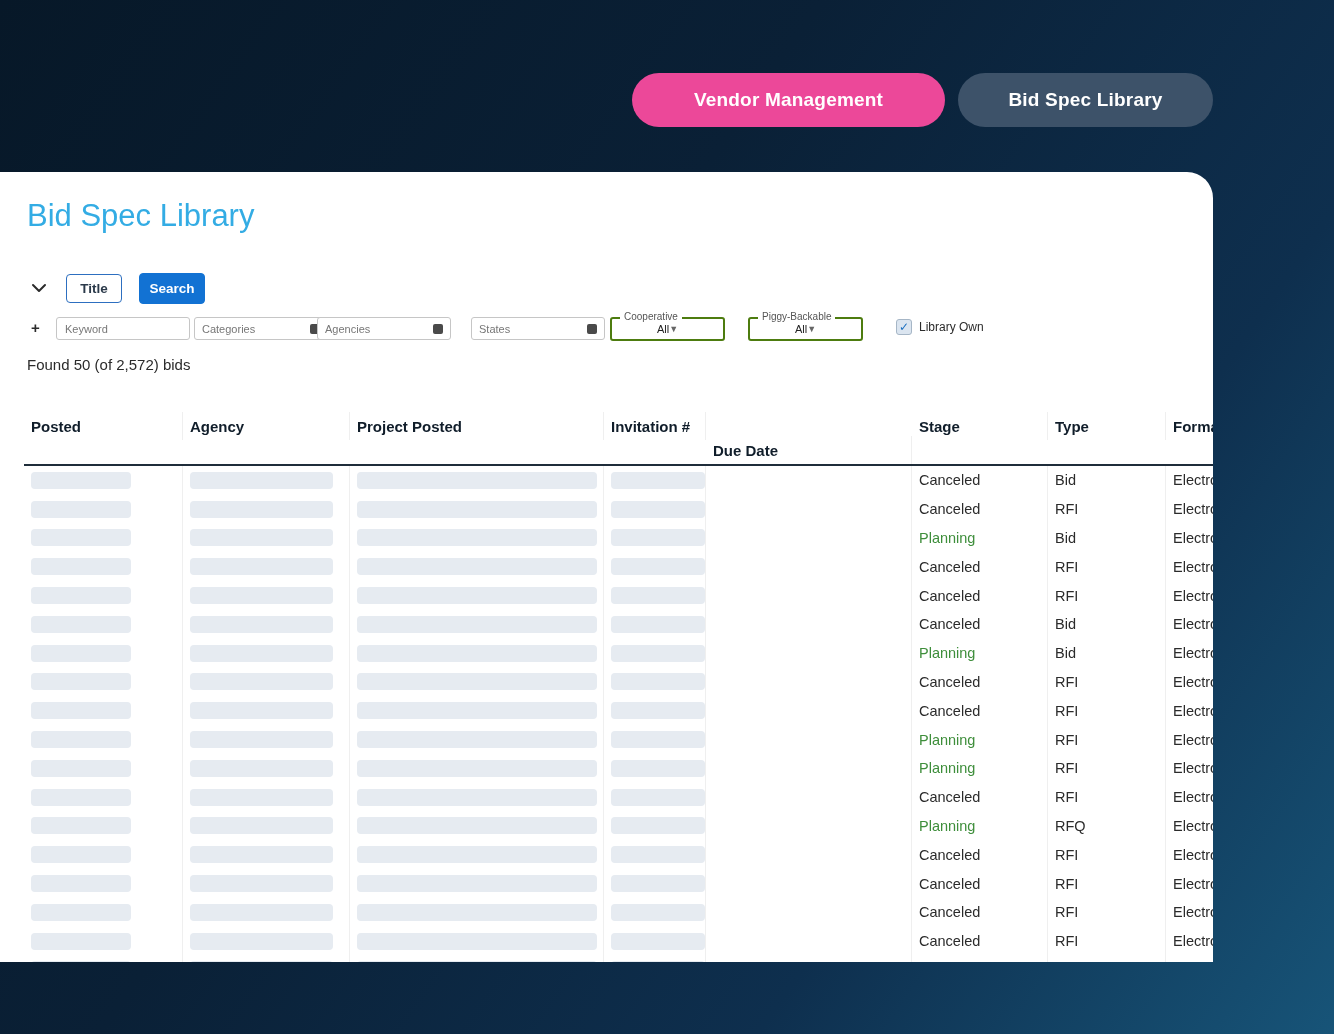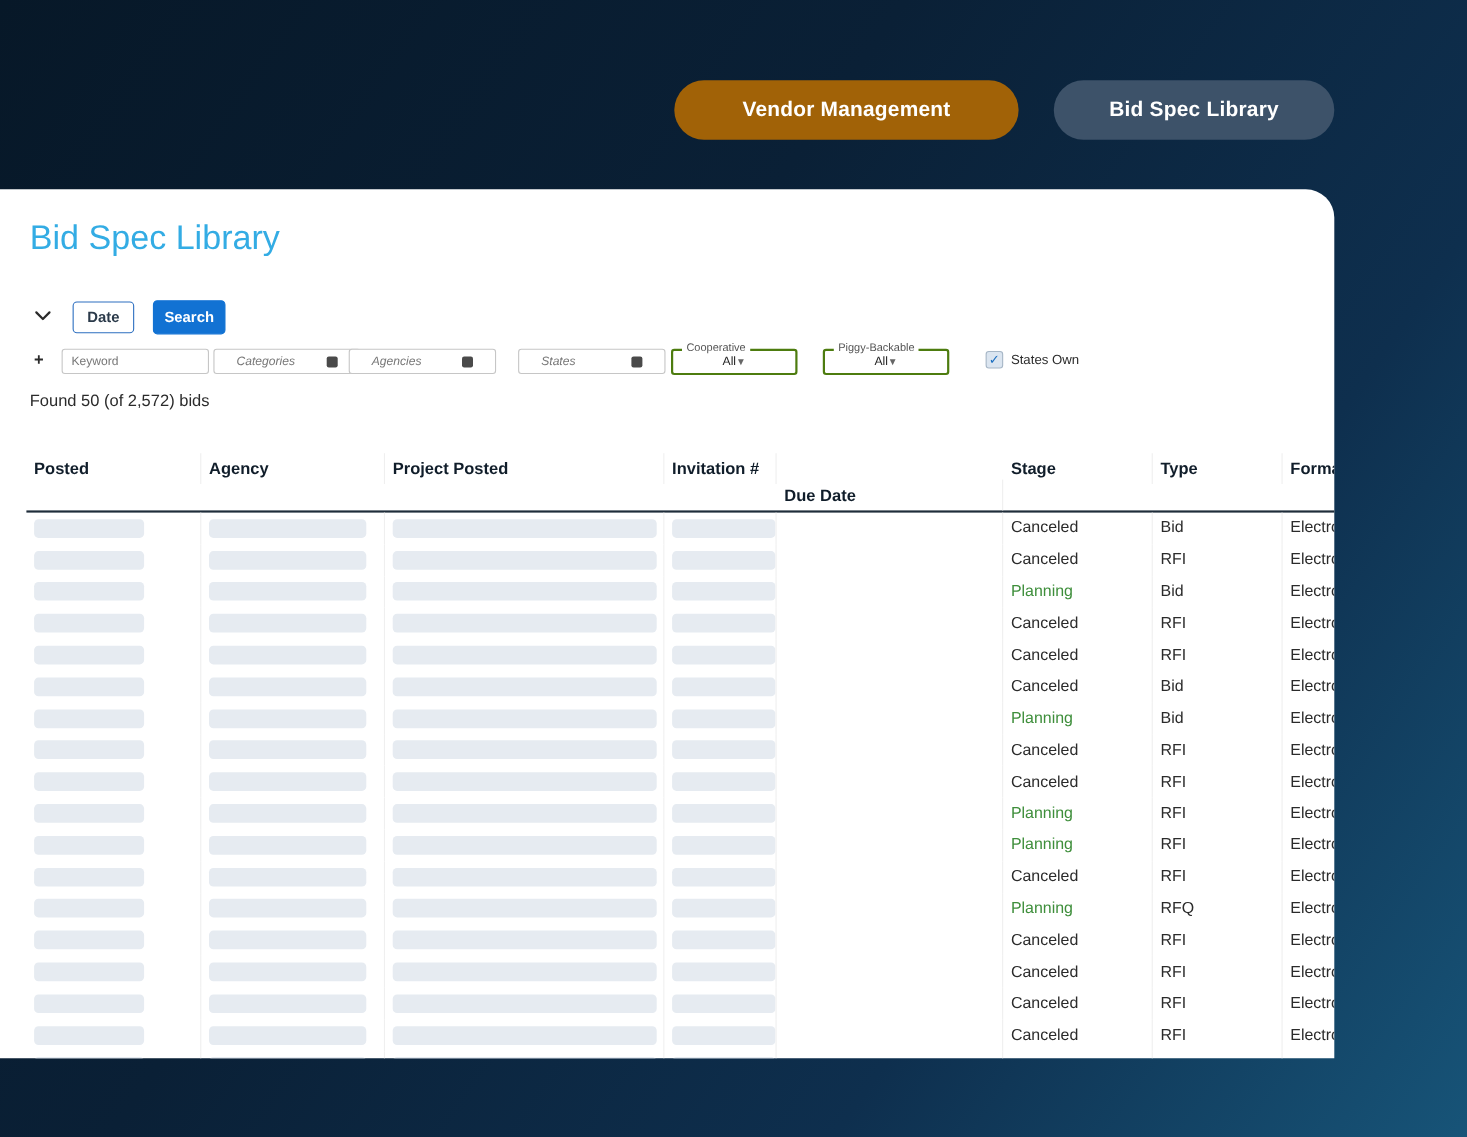--- a/index.html
+++ b/index.html
@@ -10,21 +10,21 @@
     position:relative;
   }
 
   
   .pill {
     position:absolute; top:73px; height:54px; border-radius:27px;
     display:flex; align-items:center; justify-content:center;
     color:#ffffff; font-size:19px; font-weight:700; letter-spacing:.2px;
     cursor:pointer;
   }
-  .pill-vendor { left:613px; width:313px; background:#a16207; }
+  .pill-vendor { left:632px; width:313px; background:#ec4899; }
   .pill-bidspec { left:958px; width:255px; background:#3d5269; }
 
   
   .panel {
     position:absolute; left:0; top:172px; width:1213px; height:790px;
     background:#ffffff; border-radius:0 26px 0 0; overflow:hidden;
   }
   .page-title {
     position:absolute; left:27px; top:26px;
     font-size:31px; font-weight:400; color:#33ace4;
@@ -47,21 +47,21 @@
 
   
   .plus-icon { position:absolute; left:31px; top:147px; font-size:15px; font-weight:700; color:#2b2b2b; cursor:pointer; }
   .f-input, .f-multi {
     position:absolute; top:145px; width:134px; height:23px;
     border:1px solid #c6c6c6; border-radius:3px; background:#fff;
     font-size:11px; color:#777;
   }
   .f-input { padding:0 8px; font-family:inherit; }
   .f-input::placeholder { color:#777; }
-  .f-multi { display:flex; align-items:center; justify-content:space-between; padding:0 20px; cursor:pointer;font-style:italic; }
+  .f-multi { display:flex; align-items:center; justify-content:space-between; padding:0 7px; cursor:pointer; }
   .sq-icon { width:10px; height:10px; background:#4a4a4a; border-radius:2px; display:inline-block; }
   .f-outlined {
     position:absolute; top:145px; width:115px; height:24px;
     border:2px solid #4d7c0f; border-radius:3px; background:#fff;
     display:flex; align-items:center; justify-content:center;
     padding:0 7px; font-size:11px; color:#222; cursor:pointer;
   }
   .f-outlined .legend {
     position:absolute; top:-8px; left:8px; background:#fff; padding:0 4px;
     font-size:10px; color:#555;
@@ -104,21 +104,21 @@
 
 <div class="panel">
 
   <h1 class="page-title">Bid Spec Library</h1>
 
   <span class="chev-btn">
     <svg width="16" height="12" viewBox="0 0 16 12">
         <polyline points="2,3 8,9 14,3" fill="none" stroke="#2b2b2b" stroke-width="2" stroke-linecap="round" stroke-linejoin="round"></polyline>
       </svg>
   </span>
-  <button class="btn btn-clear">Date</button>
+  <button class="btn btn-clear">Title</button>
   <button class="btn btn-search">Search</button>
 
   <span class="plus-icon">+</span>
 
   <input class="f-input" style="left: 56px;" placeholder="Keyword">
 
   <div class="f-multi" style="left:194px;">
     <span>Categories</span>
     <span class="sq-icon"></span>
   </div>
@@ -137,21 +137,21 @@
     <span class="caret">▼</span>
   </div>
   <div class="f-outlined" style="left:748px;">
     <span class="legend">Piggy-Backable</span>
     <span>All</span>
     <span class="caret">▼</span>
   </div>
 
   <label class="chk-wrap">
     <span class="chk-box">✓</span>
-    <span class="chk-label">States Own</span>
+    <span class="chk-label">Library Own</span>
   </label>
 
   <div class="summary">Found 50 (of 2,572) bids</div>
 
   <div class="table-wrap">
     <div class="thead" id="thead">
         <div class="th" style="width: 159px;">Posted</div>
         <div class="th" style="width: 167px;">Agency</div>
         <div class="th" style="width: 254px;">Project Posted</div>
         <div class="th" style="width: 102px;">Invitation #</div>

